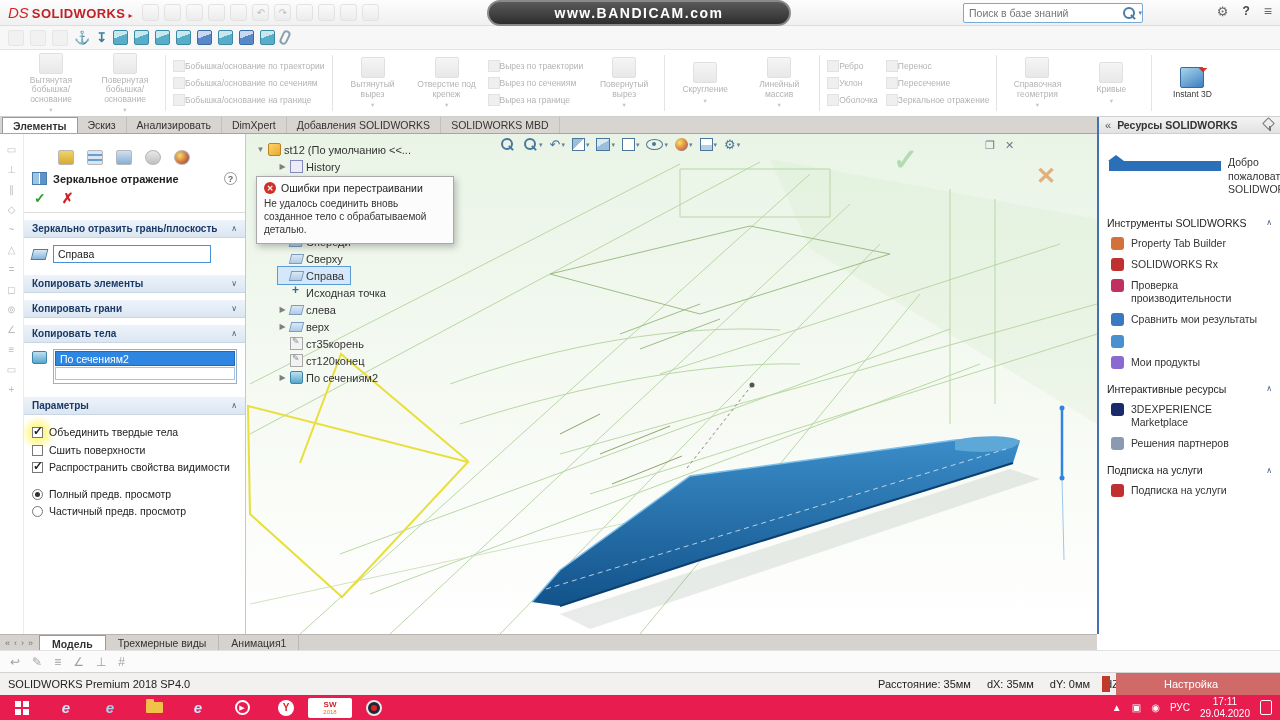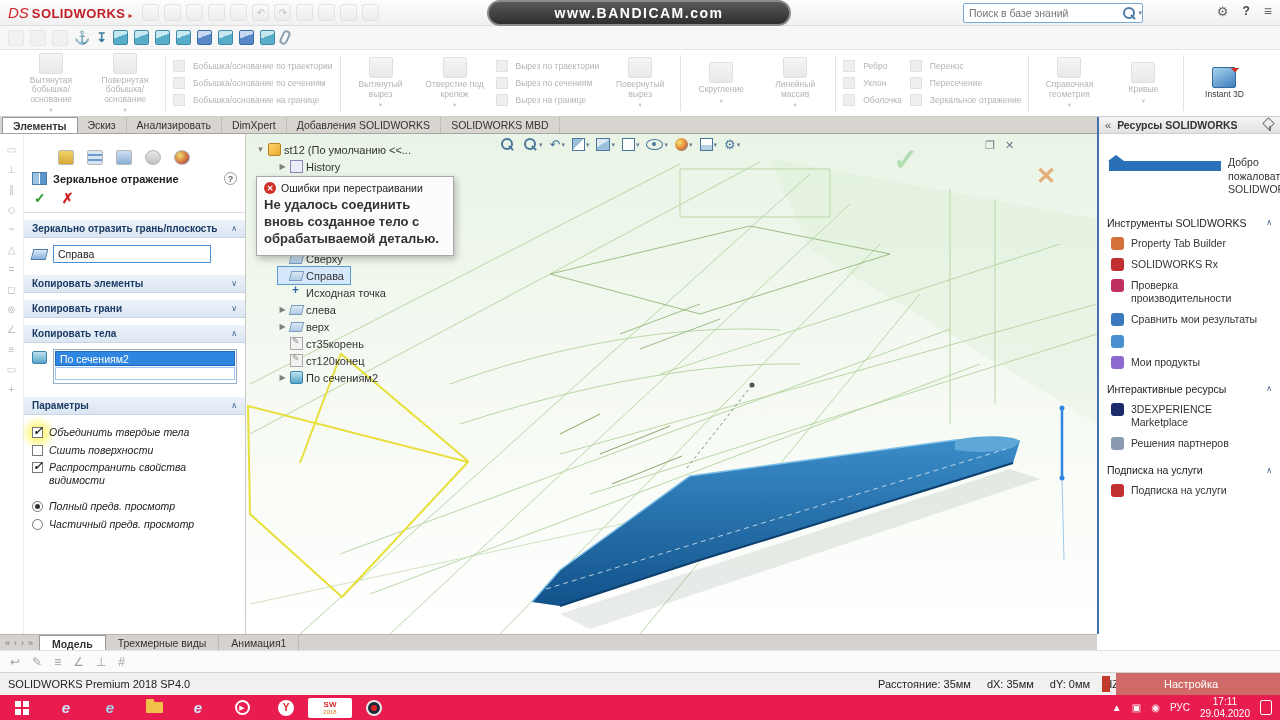--- a/index.html
+++ b/index.html
@@ -37,21 +37,21 @@
 .clip{width:8px;height:15px;border:2px solid #8aa0b0;border-radius:4px;transform:rotate(25deg);}
 
 
 .ribbon{left:0;top:50px;width:1280px;height:67px;background:#fff;border-bottom:1px solid #cfcfcf;display:flex;align-items:stretch;padding-left:14px;}
 .rsep{width:1px;background:#e4e4e4;margin:5px 3px;}
 .rgroup{display:flex;align-items:center;padding:3px 4px;}
 .bigbtn{width:66px;display:flex;flex-direction:column;align-items:center;gap:2px;color:#b3b3b3;font-size:8.5px;text-align:center;line-height:1.12;}
 .bigico{width:24px;height:21px;background:linear-gradient(#f5f5f5,#e8e8e8);border:1px solid #e0e0e0;border-radius:2px;}
 .bigdd{font-size:6.5px;color:#c6c6c6;}
 .stack{display:flex;flex-direction:column;gap:5px;justify-content:center;}
-.srow{display:flex;align-items:center;gap:8px;color:#b3b3b3;font-size:8.5px;white-space:nowrap;}
+.srow{display:flex;align-items:center;gap:0;color:#b3b3b3;font-size:8.5px;white-space:nowrap;}
 .sico{width:12px;height:12px;background:#efefef;border:1px solid #e2e2e2;flex:none;}
 .i3d{width:24px;height:21px;background:linear-gradient(150deg,#a8d4ec,#3e7fc0);border:1px solid #35699f;border-radius:2px;position:relative;}
 .i3d::after{content:"";position:absolute;right:-3px;top:-3px;border-left:6px solid transparent;border-bottom:6px solid #d03020;transform:rotate(45deg);}
 .bigbtn.enabled{color:#3a3a3a;}
 
 
 .ctabs{left:0;top:117px;width:1097px;height:17px;background:#d8d5d0;border-bottom:1px solid #a8a5a0;display:flex;align-items:flex-end;padding-left:2px;}
 .ctab{padding:2px 10px 1px;font-size:10.5px;color:#333;border-right:1px solid #c3c0bb;height:16px;}
 .ctab.active{background:#fff;font-weight:bold;border:1px solid #9a9a9a;border-bottom:none;}
 
@@ -88,21 +88,21 @@
 .t-origin .tico{border:none;}
 .t-origin .tico::before{content:"+";position:absolute;left:2px;top:-3px;color:#3a66a0;font-weight:bold;font-size:12px;}
 .t-sketch .tico{background:#f2f2f2;border:1px solid #a8a8a8;}
 .t-sketch .tico::before{content:"✎";position:absolute;left:1px;top:-2px;font-size:9px;color:#888;}
 .t-feature .tico{background:linear-gradient(#bfe0ef,#58a6cc);border:1px solid #3c84a8;border-radius:2px;}
 .tree-row.selected{background:#d5e8fb;outline:1.5px solid #5b9bd5;padding-right:6px;}
 
 .epopup{position:absolute;left:256px;top:42px;width:198px;background:#fcfcfc;border:1px solid #a8a8a8;box-shadow:2px 3px 7px rgba(0,0,0,.25);padding:5px 7px 7px;z-index:5;}
 .ep-title{display:flex;align-items:center;gap:5px;font-size:10.5px;color:#222;margin-bottom:3px;}
 .ep-x{width:12px;height:12px;border-radius:50%;background:#d03028;color:#fff;font-size:8px;font-weight:bold;display:flex;align-items:center;justify-content:center;flex:none;}
-.ep-msg{font-size:13px;color:#333;line-height:1.3;font-weight:bold;}
+.ep-msg{font-size:10px;color:#333;line-height:1.3;}
 
 .triad{position:absolute;left:14px;top:428px;z-index:2;}
 
 
 .pm{left:0;top:134px;width:246px;height:500px;background:#fff;border-right:1px solid #c8c8c8;z-index:6;display:flex;}
 .pm-rail{width:24px;border-right:1px solid #ececec;display:flex;flex-direction:column;align-items:center;gap:9px;padding-top:10px;color:#bdbdbd;font-size:10px;}
 .pm-main{flex:1;}
 .pm-tabs{display:flex;gap:13px;margin:16px 4px 3px 34px;align-items:center;}
 .pmt{width:16px;height:15px;border-radius:2px;border:1px solid #b8b8b8;}
 .pmt.t1{background:linear-gradient(#f0d468,#d8a838);}
@@ -119,21 +119,21 @@
 .pm-sec{background:linear-gradient(#eef3fa,#dbe6f2);border-top:1px solid #fff;border-bottom:1px solid #c9d6e6;color:#1a3a66;font-size:10px;font-weight:bold;padding:3px 8px;display:flex;align-items:center;margin-top:6px;}
 .pm-chev{margin-left:auto;font-size:8px;color:#44608a;font-weight:normal;}
 .pm-field{display:flex;gap:6px;padding:7px 8px 5px;align-items:center;}
 .fico{width:15px;height:11px;background:linear-gradient(#dce8f4,#88b4dc);border:1px solid #4a7ba6;transform:skewX(-14deg);flex:none;}
 .pm-field input{width:158px;height:18px;border:1px solid #4a90d9;font-size:10.5px;color:#222;padding:0 4px;font-family:"Liberation Sans",sans-serif;}
 .pm-bodies{display:flex;gap:6px;padding:6px 8px;}
 .bico{width:15px;height:13px;background:linear-gradient(#bfe0ef,#58a6cc);border:1px solid #3c84a8;border-radius:2px;flex:none;margin-top:2px;}
 .blist{flex:1;border:1px solid #9ab0c8;background:#fff;height:35px;padding:1px;}
 .bsel{height:15px;background:#2f86e0;border:1px solid #1b6ac0;color:#fff;font-size:10.5px;line-height:14px;padding:0 4px;}
 .bempty{height:13px;margin-top:1px;border:1px solid #9cc6ef;}
-.pm-params{padding:6px 8px 4px;position:relative;font-style:italic;}
+.pm-params{padding:6px 8px 4px;position:relative;}
 .glow{position:absolute;left:-4px;top:0;width:36px;height:36px;border-radius:50%;background:radial-gradient(rgba(255,243,64,.95),rgba(255,243,64,0) 68%);pointer-events:none;}
 .cbrow,.rbrow{display:flex;gap:6px;align-items:flex-start;margin:5px 0;font-size:10.5px;color:#222;max-width:200px;line-height:1.2;position:relative;}
 .cb{width:11px;height:11px;border:1px solid #777;background:#fff;flex:none;margin-top:1px;position:relative;}
 .checked .cb::after{content:"✓";position:absolute;top:-4px;left:0;font-size:12px;color:#222;font-weight:bold;}
 .rb{width:11px;height:11px;border:1px solid #777;border-radius:50%;background:#fff;flex:none;margin-top:1px;position:relative;}
 .checked .rb::after{content:"";position:absolute;left:2px;top:2px;width:5px;height:5px;border-radius:50%;background:#333;}
 .radios{margin-top:14px;}
 
 
 .rpanel{left:1097px;top:117px;width:183px;height:517px;background:#fff;border-left:2px solid #4472b0;z-index:6;}

